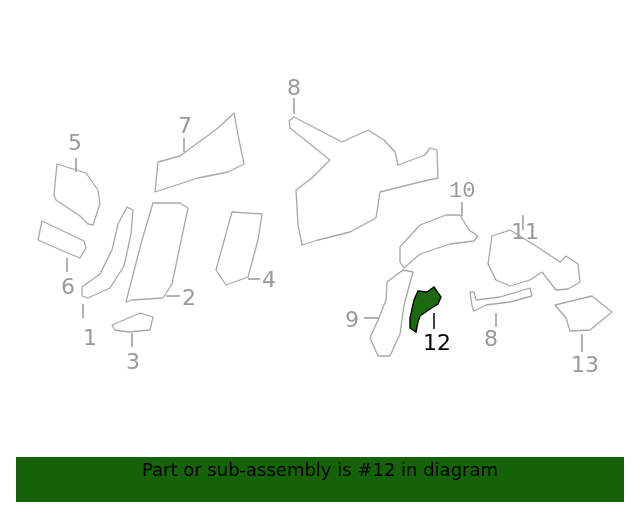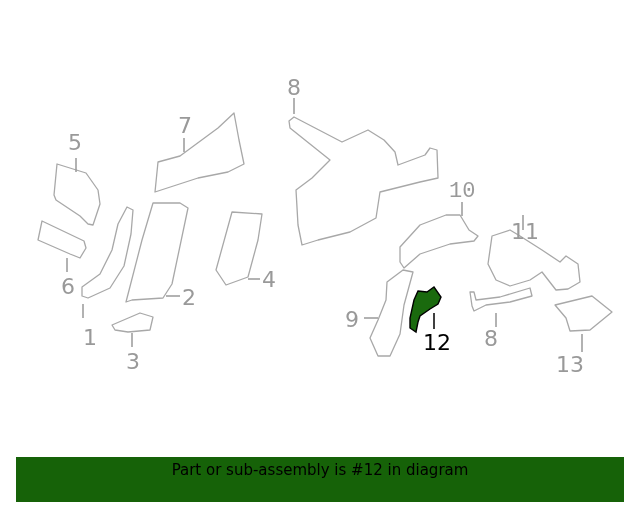--- a/index.html
+++ b/index.html
@@ -1,20 +1,20 @@
 <!DOCTYPE html>
 <html><head>
 <meta charset="utf-8">
 <style>
   html, body { margin:0; padding:0; background:#ffffff; }
   body { width:640px; height:512px; position:relative; overflow:hidden; font-family:"DejaVu Sans", sans-serif; }
   #diagram { position:absolute; left:0; top:0; width:640px; height:455px; }
   .callout { position:absolute; font-size:22px; color:#999999; line-height:1; }
   .callout.active { color:#000000; }
-  #banner { position:absolute; left:16px; top:457px; width:608px; height:45px; background:#166208; color:#000; text-align:center; font-size:15px; line-height:20px; padding-top:3px; box-sizing:border-box; }
+  #banner { position:absolute; left:16px; top:457px; width:608px; height:45px; background:#166208; color:#000; text-align:center; font-size:18px; line-height:20px; padding-top:3px; box-sizing:border-box; }
   #banner div { white-space:nowrap; }
 </style>
 </head>
 <body>
 
 <div id="diagram">
   <svg width="640" height="455" viewBox="0 0 640 455">
     <g fill="none" stroke="#a8a8a8" stroke-width="1.3" stroke-linejoin="round">
 
       <path d="M57,164 L86,173 L98,190 L100,204 L93,225 L88,224 L80,216 L56,200 L54,195 Z"></path>
@@ -69,19 +69,19 @@
   <span class="callout" style="left:126px;top:351px;">3</span>
   <span class="callout" style="left:262px;top:269px;">4</span>
   <span class="callout" style="left:68px;top:132px;">5</span>
   <span class="callout" style="left:61px;top:276px;">6</span>
   <span class="callout" style="left:178px;top:115px;">7</span>
   <span class="callout" style="left:287px;top:77px;">8</span>
   <span class="callout" style="left:345px;top:309px;">9</span>
   <span class="callout" style="left:449px;top:181px;font-family:Liberation Mono, monospace;">10</span>
   <span class="callout" style="left:511px;top:193px;margin-top:28px;">11</span>
   <span class="callout active" style="left:423px;top:332px;">12</span>
-  <span class="callout" style="left:556px;top:354px;">13</span>
+  <span class="callout" style="left:571px;top:354px;">13</span>
   <span class="callout" style="left:484px;top:328px;">8</span>
 </div>
 
 <div id="banner">
   <div>Part or sub-assembly is #12 in diagram</div>
 </div>
 
 </body></html>

